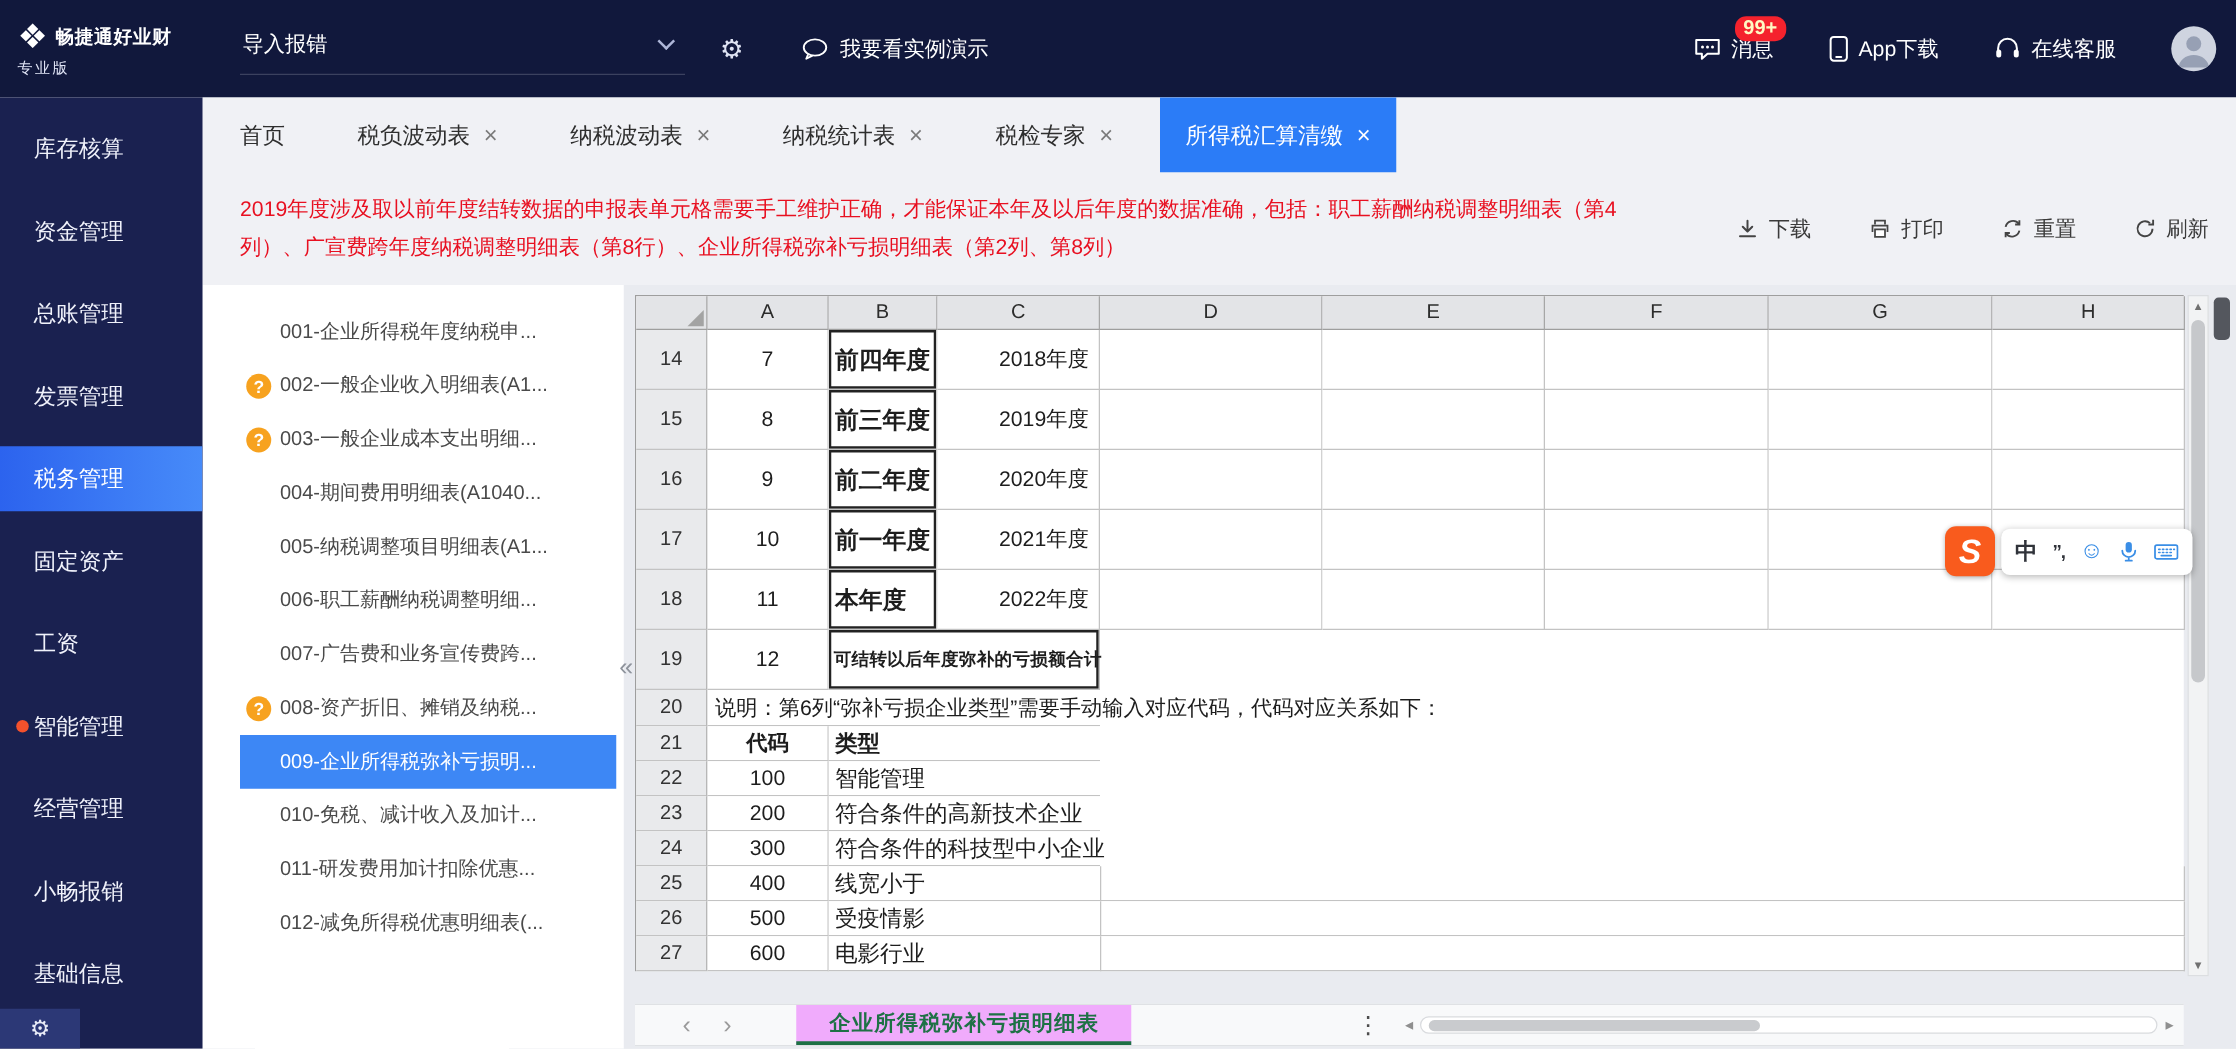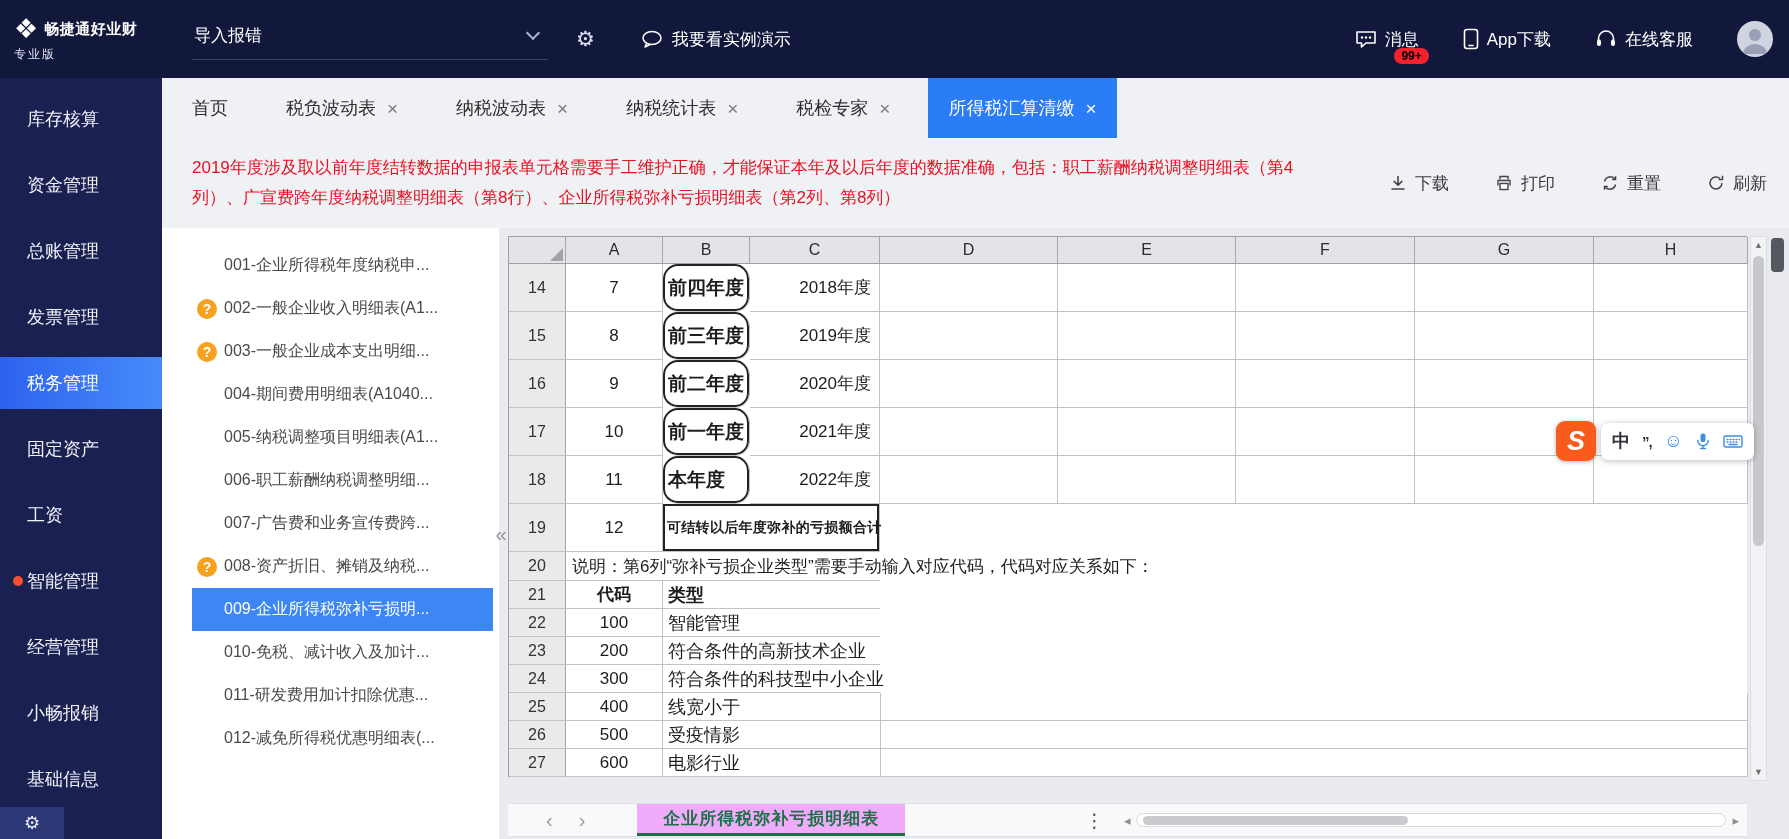--- a/index.html
+++ b/index.html
@@ -14,21 +14,21 @@
 .logo-top{display:flex;align-items:center;gap:6px;}
 .logo-icon{font-size:27px;line-height:1;color:#fff;}
 .logo-title{font-size:15px;font-weight:bold;letter-spacing:.5px;white-space:nowrap;}
 .logo-sub{font-size:12px;color:#dfe3f5;margin-top:3px;letter-spacing:2px;}
 .import-dd{margin-left:30px;width:356px;display:flex;align-items:center;justify-content:space-between;font-size:17px;cursor:pointer;padding:6px 10px 12px 2px;border-bottom:1px solid rgba(255,255,255,.18);text-align:center;}
 .chev-down{width:10px;height:10px;border-right:2px solid #aeb6d8;border-bottom:2px solid #aeb6d8;transform:rotate(45deg);margin-top:-6px;}
 .top-gear{margin-left:28px;font-size:21px;color:#dfe3f3;cursor:pointer;}
 .demo-link{margin-left:46px;display:flex;align-items:center;gap:9px;font-size:17px;cursor:pointer;}
 .topbar-right{margin-left:auto;display:flex;align-items:center;gap:44px;padding-right:16px;}
 .top-item{display:flex;align-items:center;gap:8px;font-size:17px;cursor:pointer;position:relative;white-space:nowrap;}
-.badge{position:absolute;top:-15px;right:-10px;background:#f5222d;color:#000000;font-size:12px;padding:1px 7px;border-radius:9px;font-weight:bold;margin-top:35px;}
+.badge{position:absolute;top:-15px;right:-10px;background:#f5222d;color:#fef9c3;font-size:16px;padding:1px 7px;border-radius:9px;font-weight:bold;}
 .avatar{width:36px;height:36px;border-radius:50%;background:#cfd4e0;overflow:hidden;display:flex;align-items:flex-end;justify-content:center;cursor:pointer;}
 
 
 .body-row{flex:1;display:flex;min-height:0;}
 .sidebar{width:162px;flex:0 0 162px;background:#1a2150;position:relative;padding-top:15px;overflow:hidden;}
 .side-item{height:52px;margin-bottom:14px;display:flex;align-items:center;padding-left:27px;font-size:18px;color:#f0f2fb;cursor:pointer;position:relative;}
 .side-item.active{background:linear-gradient(90deg,#2c63ee,#478bf9);color:#fff;}
 .side-dot{position:absolute;left:13px;top:50%;margin-top:-5px;width:10px;height:10px;border-radius:50%;background:#f4512c;}
 .sidebar-footer{position:absolute;bottom:0;left:0;width:64px;height:32px;background:#2c3876;display:flex;align-items:center;justify-content:center;}
 .sidebar-footer .gear{font-size:18px;color:#e8ebf7;cursor:pointer;}
@@ -62,21 +62,21 @@
 .grid{width:1239px;border-top:1px solid #9e9e9e;border-left:1px solid #9e9e9e;background:#fff;}
 .g-row{display:flex;}
 .g-cell{flex:0 0 auto;border-right:1px solid #c3c3c3;border-bottom:1px solid #c3c3c3;background:#fff;display:flex;align-items:center;font-size:17px;color:#1d1d1d;white-space:nowrap;cursor:cell;}
 .g-headrow .g-cell{background:#e3e4e7;border-right-color:#a6a6a6;border-bottom-color:#9e9e9e;}
 .g-colhead{justify-content:center;font-size:16px;color:#2c2c2c;}
 .g-corner{position:relative;}
 .corner-tri{position:absolute;right:2px;bottom:2px;width:0;height:0;border-left:13px solid transparent;border-bottom:13px solid #a3a3a3;}
 .g-num{background:#e9eaec;border-right-color:#a6a6a6;justify-content:center;font-size:16px;color:#333;cursor:pointer;}
 .g-mid{justify-content:center;}
 .g-bold{font-weight:bold;}
-.g-period{font-weight:bold;font-size:19px;padding-left:5px;box-shadow:inset 0 0 0 2px #222;border-radius:15px;}
+.g-period{font-weight:bold;font-size:19px;padding-left:5px;box-shadow:inset 0 0 0 2px #222;}
 .g-year{justify-content:flex-end;padding-right:8px;}
 .g-total{font-weight:bold;font-size:14px;letter-spacing:.3px;padding-left:4px;box-shadow:inset 0 0 0 2px #222;}
 .g-note{padding-left:6px;border-right:none;overflow:visible;}
 .g-type{padding-left:5px;border-right:none;font-size:18px;overflow:visible;}
 .g-boxed{border-left:1px solid #c3c3c3;}
 
 
 .vscroll{position:absolute;left:1242px;top:8px;width:17px;height:545px;background:#f2f3f4;border:1px solid #dcdee1;display:flex;flex-direction:column;align-items:center;}
 .vs-btn{width:100%;height:16px;display:flex;align-items:center;justify-content:center;font-size:9px;color:#707070;cursor:pointer;}
 .vs-thumb{width:11px;height:290px;border-radius:6px;background:#c6c8cb;margin-top:3px;cursor:pointer;}

